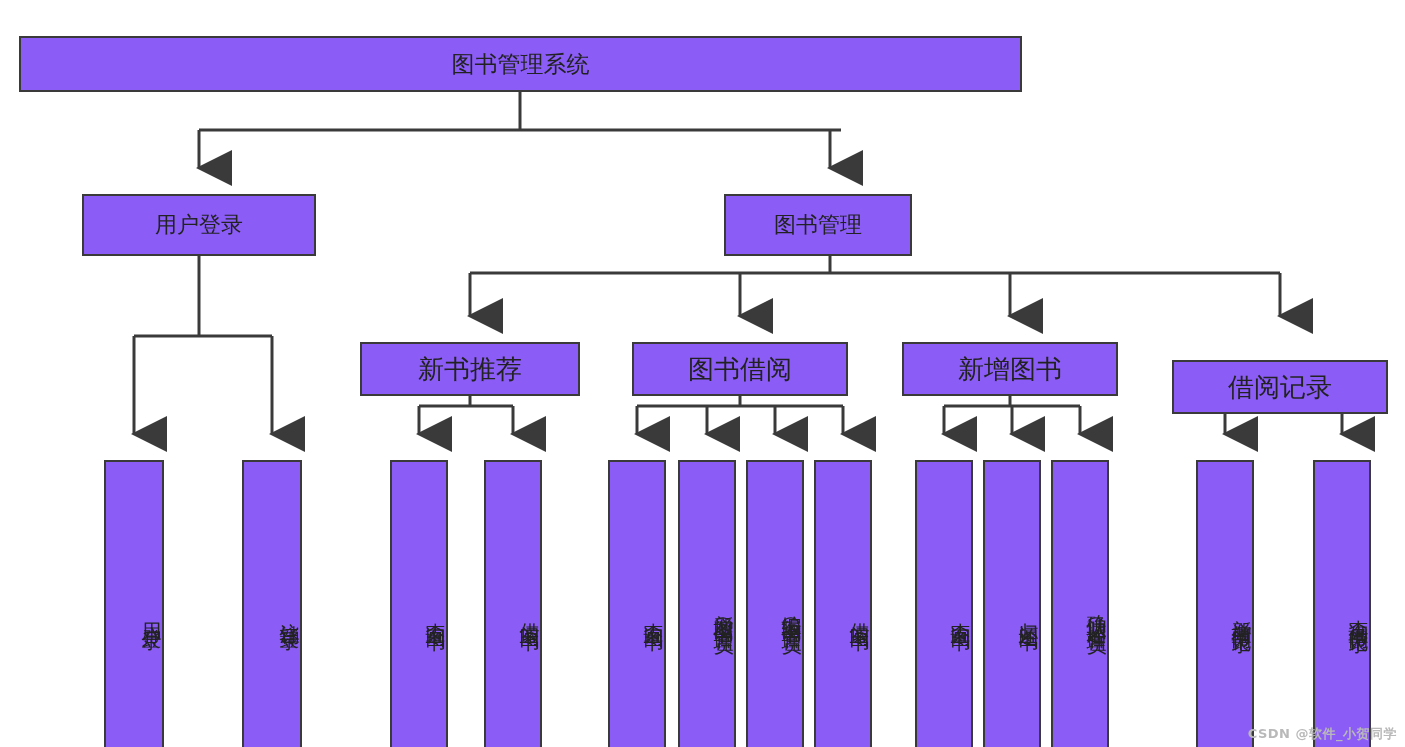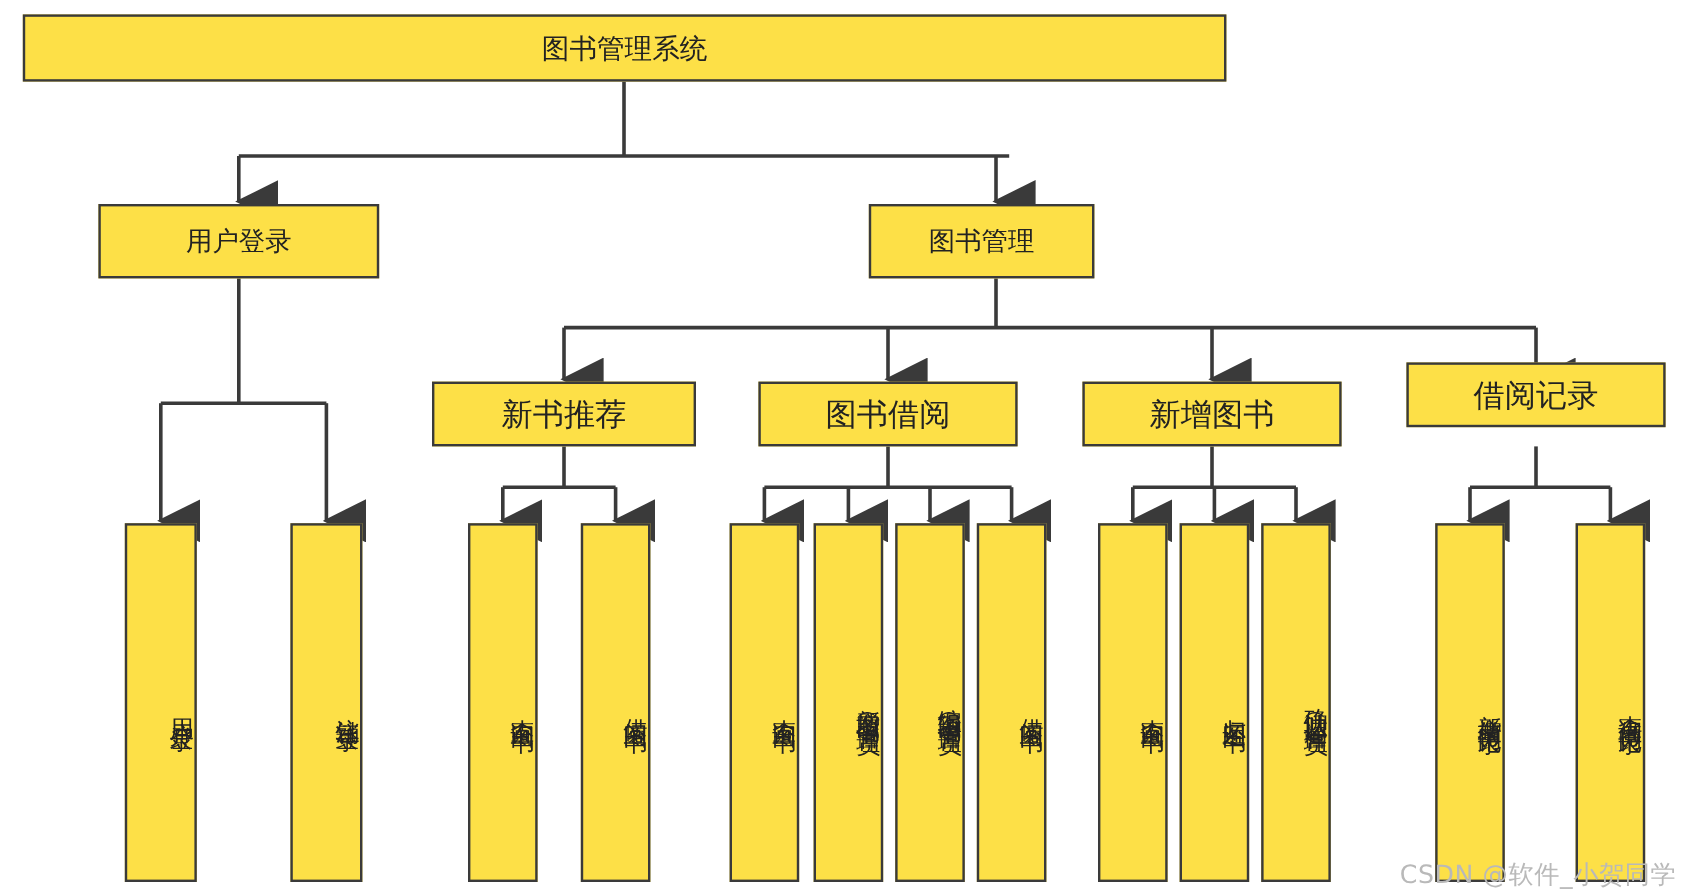--- a/index.html
+++ b/index.html
@@ -5,45 +5,47 @@
 <style>
   html,body{margin:0;padding:0;background:#ffffff;}
   body{
     font-family:"DejaVu Sans","Liberation Sans",sans-serif;
     width:1405px;height:747px;overflow:hidden;position:relative;
   }
   #diagram{position:absolute;left:0;top:0;width:1405px;height:747px;}
   .node-box{
     position:absolute;
     box-sizing:border-box;
-    background:#fde047;
+    background:#8b5cf6;
     border:2px solid #3a3a3a;
     display:flex;align-items:center;justify-content:center;
     color:#222222;
+    margin-top:24px;
   }
   .node-box.level0{font-size:23px;}
   .node-box.level1{font-size:22px;}
   .node-box.level2{font-size:26px;}
   .node-box.leaf{
     font-size:20px;
     writing-mode:vertical-rl;
     text-orientation:upright;
     letter-spacing:3px;
     padding-top:6px;
     align-items:flex-start;
     justify-content:center;
     line-height:1;
   }
   .node-label{display:block;white-space:nowrap;}
   #watermark{
     position:absolute;right:8px;bottom:4px;
-    font-size:21px;color:#b9b9b9;
+    font-size:13px;color:#b9b9b9;
     letter-spacing:0.5px;
     white-space:nowrap;
     pointer-events:none;
+    font-weight:bold;
   }
 </style>
 </head>
 <body>
 
 <div id="diagram">
 
   <svg id="connectors" width="1405" height="747" style="position:absolute;left:0;top:0;">
     <defs>
       <marker id="arrowhead" viewBox="0 0 12 12" refX="6" refY="11" markerWidth="12" markerHeight="12" orient="auto-start-reverse">
@@ -105,21 +107,21 @@
 
   <div class="node-box level2" style="left: 360px; top: 318px; width: 220px; height: 54px;">
     <span class="node-label">新书推荐</span>
   </div>
   <div class="node-box level2" style="left: 632px; top: 318px; width: 216px; height: 54px;">
     <span class="node-label">图书借阅</span>
   </div>
   <div class="node-box level2" style="left: 902px; top: 318px; width: 216px; height: 54px;">
     <span class="node-label">新增图书</span>
   </div>
-  <div class="node-box level2" style="left: 1172px; top: 302px; width: 216px; height: 54px;">
+  <div class="node-box level2" style="left: 1172px; top: 336px; width: 216px; height: 54px;">
     <span class="node-label">借阅记录</span>
   </div>
 
   <div class="node-box leaf" style="left: 104px; top: 436px; width: 60px; height: 299px;">
     <span class="node-label">用户登录</span>
   </div>
   <div class="node-box leaf" style="left: 242px; top: 436px; width: 60px; height: 299px;">
     <span class="node-label">注销登录</span>
   </div>
   <div class="node-box leaf" style="left: 390px; top: 436px; width: 58px; height: 299px;">

